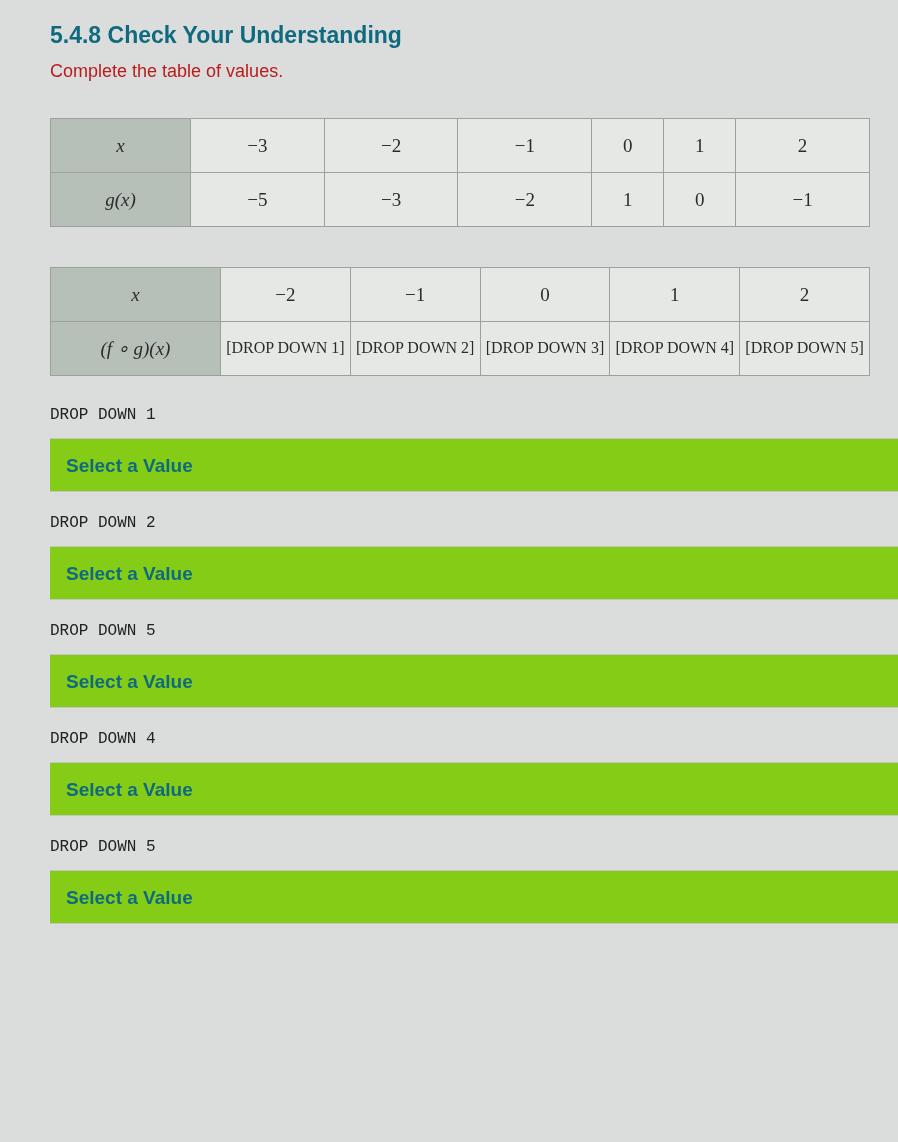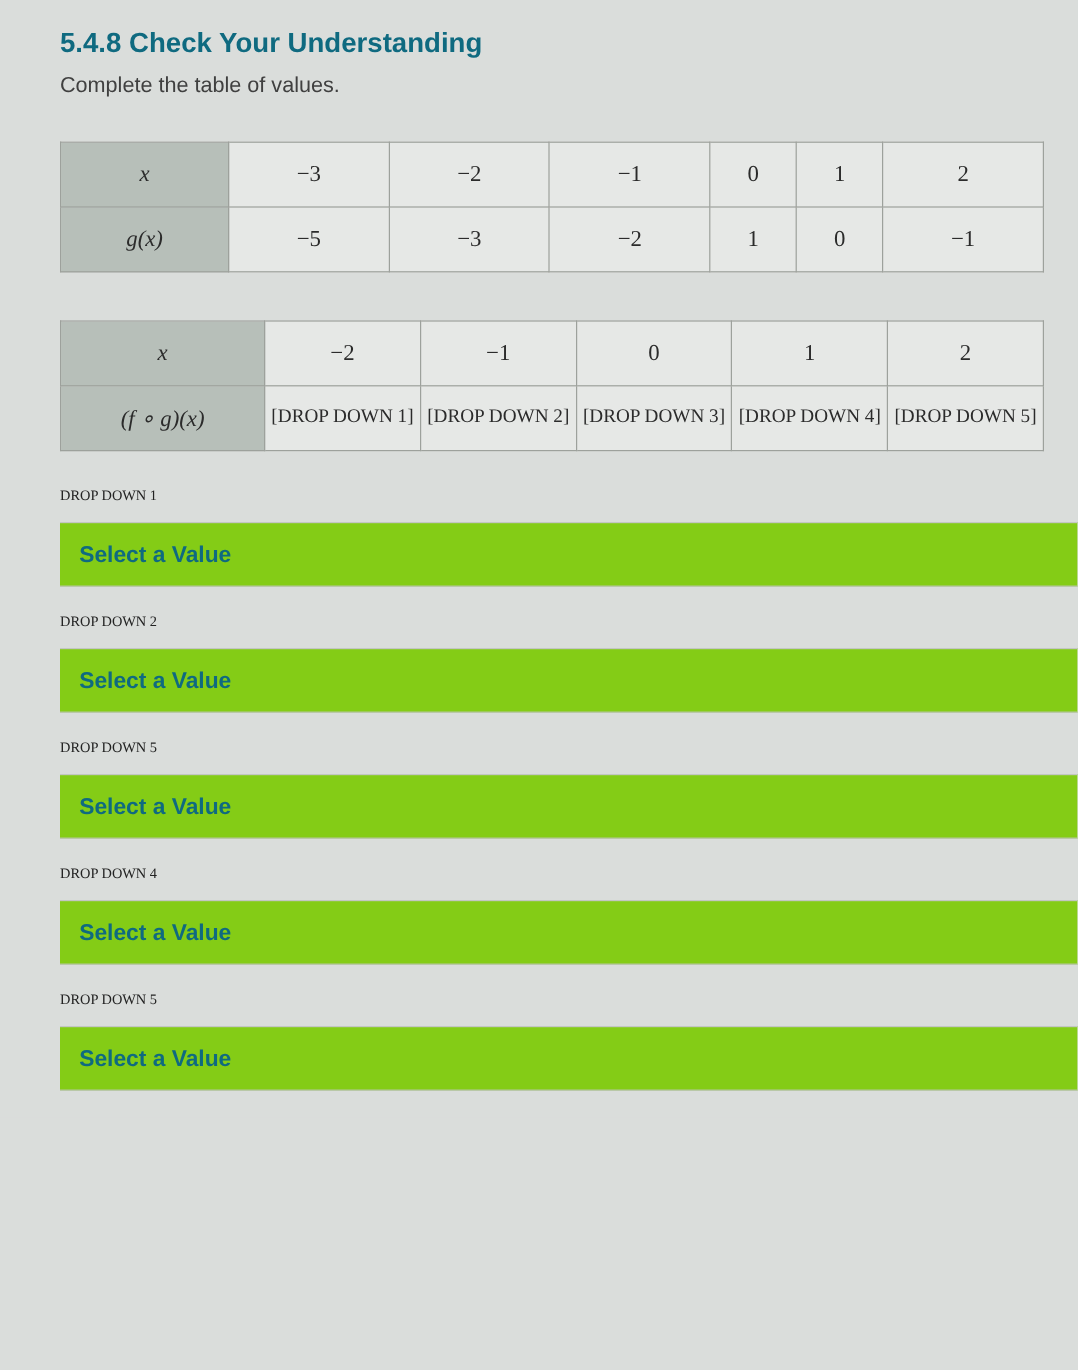--- a/index.html
+++ b/index.html
@@ -15,21 +15,21 @@
   }
   h2.title {
     margin: 0 0 12px 0;
     font-size: 23px;
     font-weight: 700;
     color: #0f6a80;
   }
   p.instr {
     margin: 0 0 36px 0;
     font-size: 18px;
-    color: #404040;
+    color: #b91c1c;
   }
 
   table {
     border-collapse: collapse;
     width: 820px;
     background: #e6e8e6;
     font-family: Georgia, 'Times New Roman', serif;
   }
   table.t1 { margin-bottom: 40px; }
   table.t2 { margin-bottom: 30px; }
@@ -52,24 +52,24 @@
     width: 170px;
   }
   .dropcell {
     font-family: Liberation Serif, serif;
     font-size: 16px;
     line-height: 1.3;
   }
 
   .dd-block { margin: 0 0 22px 0; width: 848px; }
   .dd-label {
-    font-size: 12px;
+    font-size: 16px;
     color: #222;
     margin: 0 0 14px 0;
-    font-family: Liberation Serif, serif;
+    font-family: Liberation Mono, monospace;
   }
   .dd-select {
     background: #84cc16;
     border: 1px solid #c3c6c2;
     border-left: none;
     border-right: none;
     height: 54px;
     line-height: 54px;
     padding: 0 16px;
     font-size: 19px;

